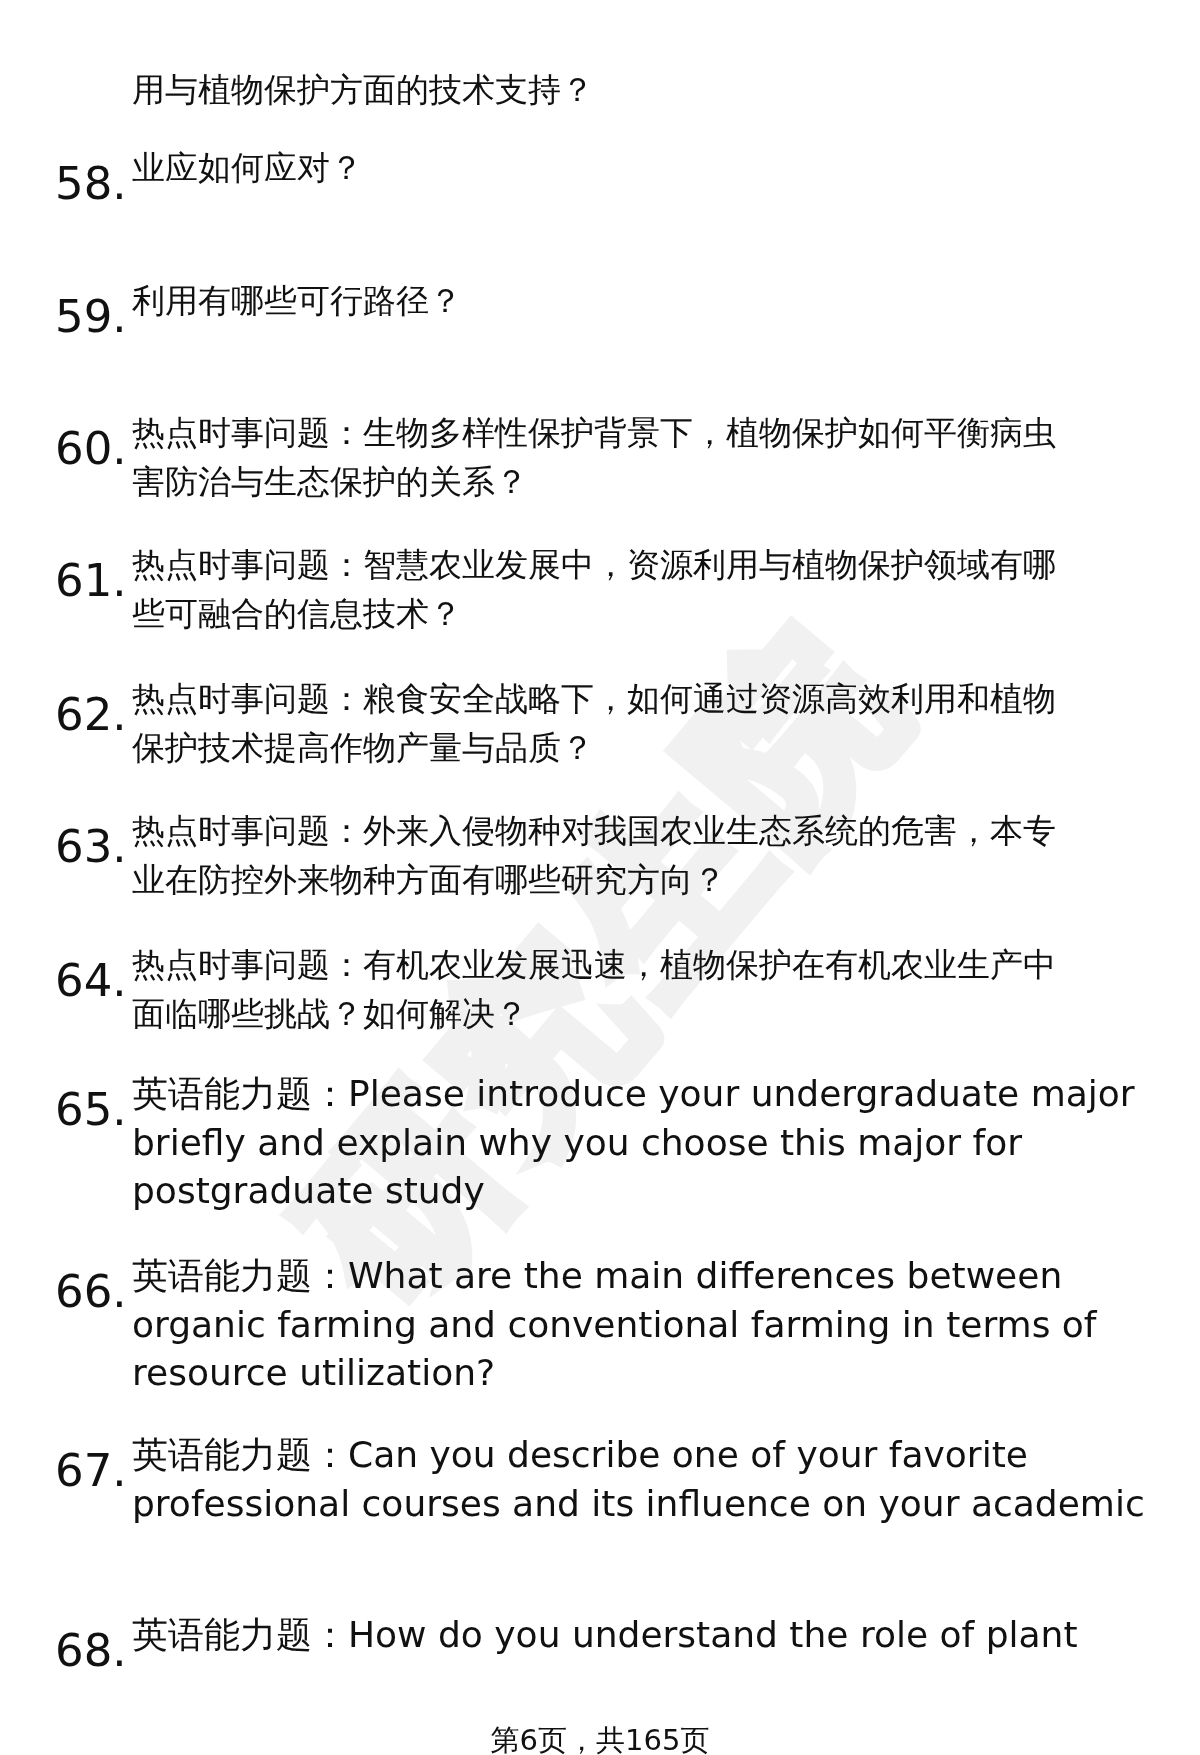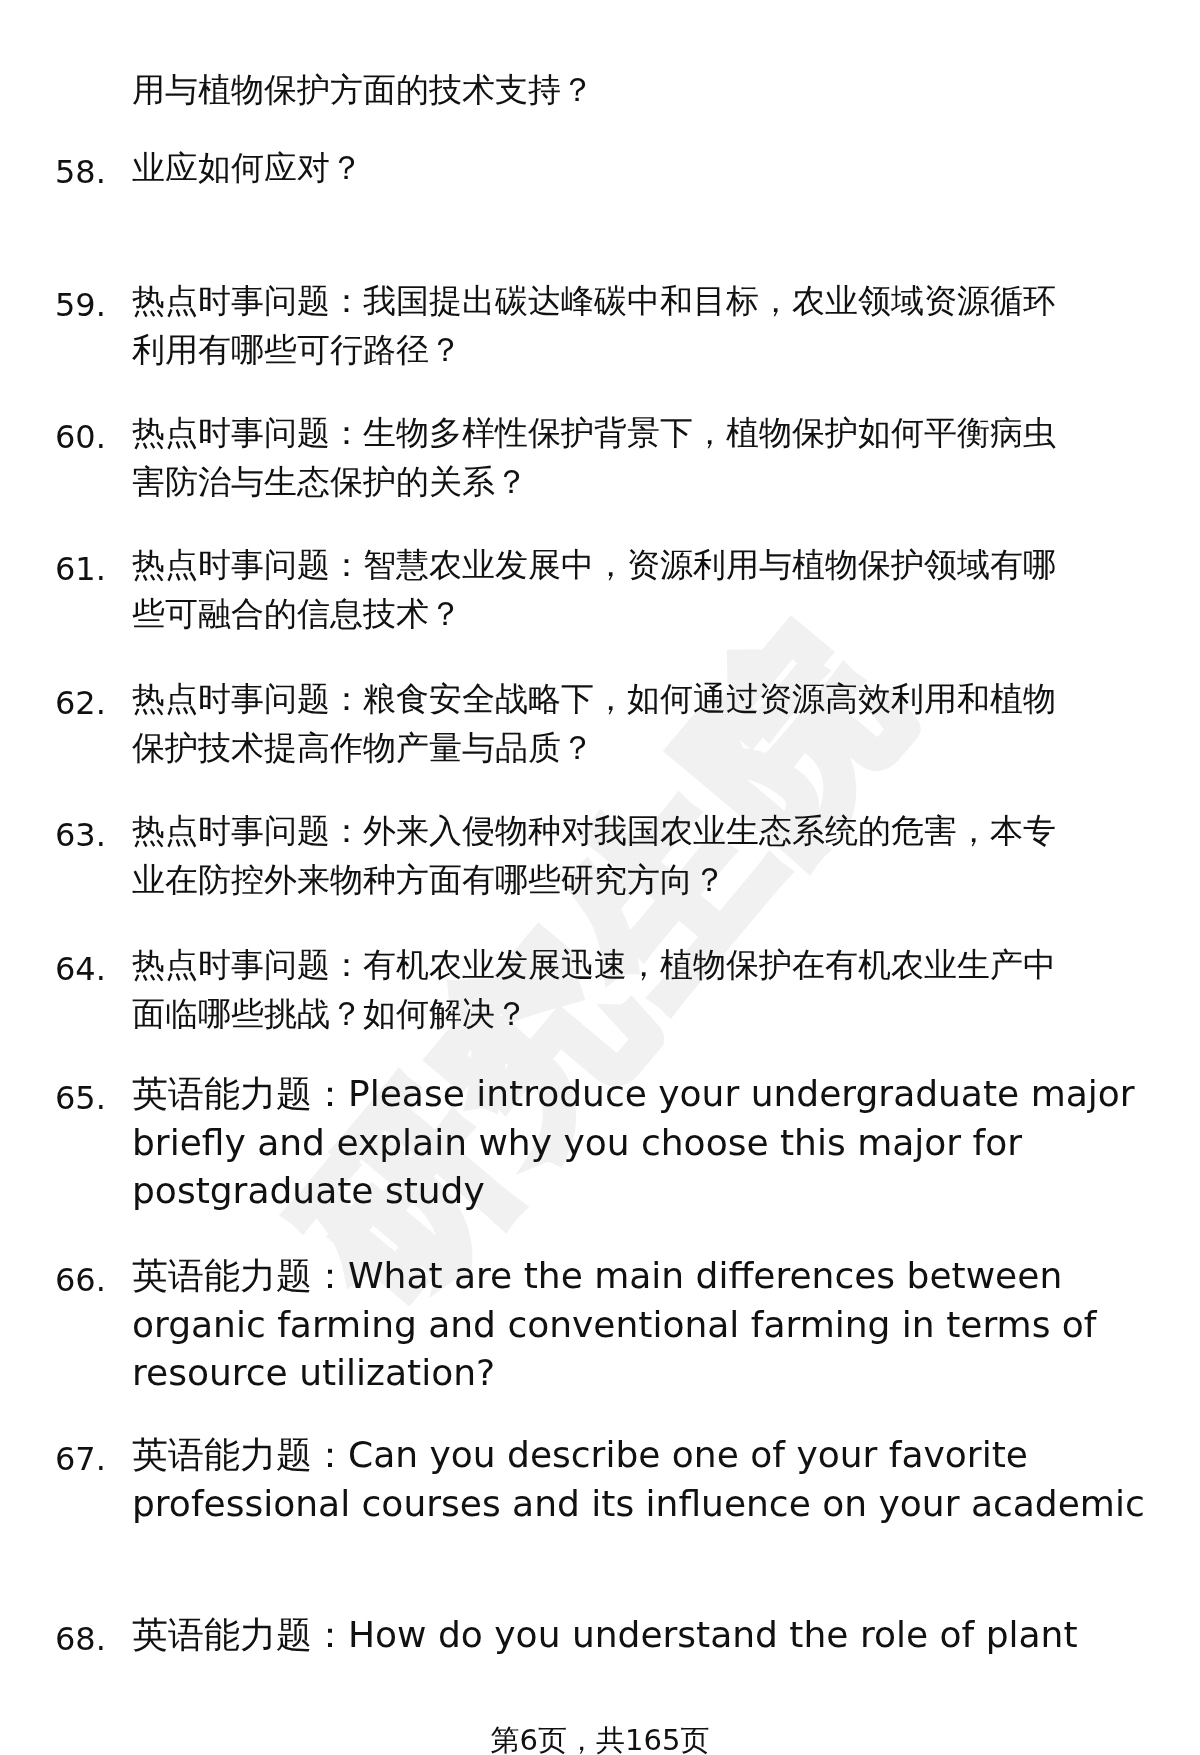--- a/index.html
+++ b/index.html
@@ -40,24 +40,24 @@
     }
     .question {
       position: absolute;
       left: 0;
       width: 1200px;
       z-index: 1;
     }
     .q-number {
       position: absolute;
       left: 55px;
-      top: 4px;
+      top: 16px;
       height: 48.5px;
       line-height: 48.5px;
-      font-size: 32px;
+      font-size: 45px;
       white-space: nowrap;
     }
     .q-lines {
       position: absolute;
       left: 132px;
       top: 0;
       width: 1030px;
     }
     .q-line {
       display: block;
@@ -98,21 +98,20 @@
   <div class="question" style="top:144px;">
     <span class="q-number">58.</span>
     <div class="q-lines">
       <span class="q-line">业应如何应对？</span>
     </div>
   </div>
 
   <div class="question" style="top:277px;">
     <span class="q-number">59.</span>
     <div class="q-lines">
-      <span class="q-line">热点时事问题：我国提出碳达峰碳中和目标，农业领域资源循环</span>
       <span class="q-line">利用有哪些可行路径？</span>
     </div>
   </div>
 
   <div class="question" style="top:409px;">
     <span class="q-number">60.</span>
     <div class="q-lines">
       <span class="q-line">热点时事问题：生物多样性保护背景下，植物保护如何平衡病虫</span>
       <span class="q-line">害防治与生态保护的关系？</span>
     </div>

